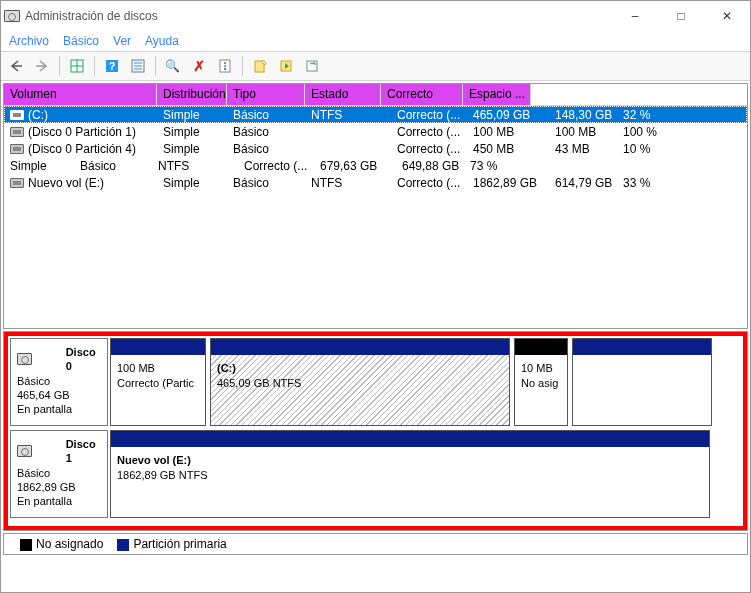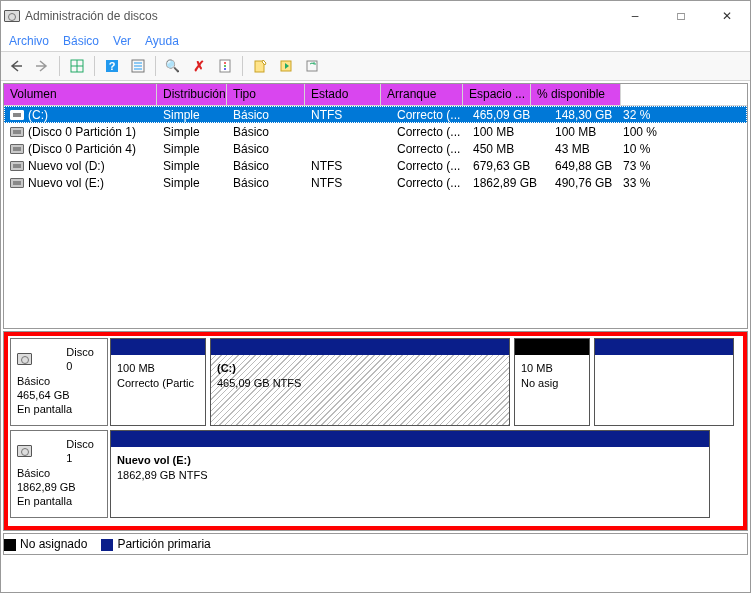--- a/index.html
+++ b/index.html
@@ -41,34 +41,34 @@
   .vol-icon.primary::before { content:""; position:absolute; left:1px; top:1px; right:1px; bottom:1px; background:#2a4db5; }
   .vol-icon::after { content:""; position:absolute; left:2px; top:2px; right:2px; bottom:2px; background:#888; }
   .row-selected .vol-icon { background:#fff; border-color:#fff; }
   .row-selected .vol-icon.primary::before { background:#fff; }
 
   .disk-pane { border:1px solid #999; margin:2px; height:200px; position:relative; background:#fff; overflow:hidden; }
   .disk-pane-inner { border:4px solid #ff0000; position:absolute; inset:0; overflow:auto; }
   .disk-row { display:flex; min-height:92px; }
   .disk-info { width:98px; border:1px solid #777; background:#fff; padding:6px; font-size:11px; line-height:1.3; margin:2px; }
   .disk-info .hdr { display:flex; align-items:center; gap:4px; }
-  .disk-info .name { font-weight:normal;padding-left:30px; }
+  .disk-info .name { font-weight:bold;padding-left:30px; }
   .hdd-icon { width:16px; height:12px; background:#ddd; border:1px solid #555; border-radius:1px; display:inline-block; position:relative; }
   .hdd-icon::after { content:""; position:absolute; left:3px; top:2px; width:6px; height:6px; border:1px solid #777; border-radius:50%; }
   .parts { flex:1; display:flex; margin:2px 2px 2px 0; }
   .part { border:1px solid #555; margin-right:4px; display:flex; flex-direction:column; background:#fff; overflow:hidden; }
   .part-top { height:16px; background:#0a1e8a; }
   .part-top.black { background:#000; }
   .part-body { flex:1; padding:6px; font-size:11px; line-height:1.35; overflow:hidden; }
   .part-body.hatched {
     background-image: repeating-linear-gradient(135deg, #fff 0, #fff 3px, #bbb 3px, #bbb 4px);
   }
   .part-body .l1 { font-weight:bold; }
 
-  .legend { height:22px; border:1px solid #999; margin:0 2px 2px 2px; display:flex; align-items:center; padding:0 0; gap:14px; font-size:12px; }
+  .legend { height:22px; border:1px solid #999; margin:0 2px 2px 2px; display:flex; align-items:center; padding:0 16px; gap:14px; font-size:12px; }
   .legend .swatch { width:12px; height:12px; display:inline-block; vertical-align:middle; margin-right:4px; }
   .sw-black { background:#000; }
   .sw-primary { background:#0a1e8a; }
 
   
   .c0{width:153px}.c1{width:70px}.c2{width:78px}.c3{width:86px}.c4{width:76px}.c5{width:82px}.c6{width:68px}.c7{width:90px}
 </style>
 </head>
 <body>
 
@@ -158,23 +158,22 @@
       </svg>
     </div>
 </div>
 
 <div class="list-area">
   <div class="list-header">
     <div class="col c0">Volumen</div>
     <div class="col c1">Distribución</div>
     <div class="col c2">Tipo</div>
     <div class="col c4">Estado</div>
-    <div class="col c5">Arranque</div>
+    <div class="col c5">Correcto</div>
     <div class="col c6">Espacio ...</div>
-    <div class="col c7">% disponible</div>
   </div>
   <div class="list-body" id="volume-rows">
       <div class="row row-selected">
         <div class="cell c0"><span class="vol-icon primary"></span><span>(C:)</span></div>
         <div class="cell c1">Simple</div>
         <div class="cell c2">Básico</div>
         <div class="cell c3">NTFS</div>
         <div class="cell c4">Correcto (...</div>
         <div class="cell c5">465,09 GB</div>
         <div class="cell c6">148,30 GB</div>
@@ -194,37 +193,36 @@
         <div class="cell c0"><span class="vol-icon"></span><span>(Disco 0 Partición 4)</span></div>
         <div class="cell c1">Simple</div>
         <div class="cell c2">Básico</div>
         <div class="cell c3"></div>
         <div class="cell c4">Correcto (...</div>
         <div class="cell c5">450 MB</div>
         <div class="cell c6">43 MB</div>
         <div class="cell c7">10 %</div>
       </div>
       <div class="row">
-        <div class="cell c0"><span class="vol-icon"></span><span>Nuevo vol (D:)</span></div>
         <div class="cell c1">Simple</div>
         <div class="cell c2">Básico</div>
         <div class="cell c3">NTFS</div>
         <div class="cell c4">Correcto (...</div>
         <div class="cell c5">679,63 GB</div>
         <div class="cell c6">649,88 GB</div>
         <div class="cell c7">73 %</div>
       </div>
       <div class="row">
         <div class="cell c0"><span class="vol-icon"></span><span>Nuevo vol (E:)</span></div>
         <div class="cell c1">Simple</div>
         <div class="cell c2">Básico</div>
         <div class="cell c3">NTFS</div>
         <div class="cell c4">Correcto (...</div>
         <div class="cell c5">1862,89 GB</div>
-        <div class="cell c6">490,76 GB</div>
+        <div class="cell c6">614,79 GB</div>
         <div class="cell c7">33 %</div>
       </div>
     </div>
 </div>
 
 <div class="disk-pane">
   <div class="disk-pane-inner" id="disk-rows">
       <div class="disk-row">
         <div class="disk-info">
           <div class="hdr">
@@ -243,21 +241,21 @@
               <div>Correcto (Partic</div>
             </div>
           </div>
           <div class="part" style="width: 300px;">
             <div class="part-top"></div>
             <div class="part-body hatched">
               <div class="l1">(C:)</div>
               <div>465,09 GB NTFS</div>
             </div>
           </div>
-          <div class="part" style="width: 76px;">
+          <div class="part" style="width: 54px;">
             <div class="part-top black"></div>
             <div class="part-body">
               <div>10 MB</div>
               <div>No asig</div>
             </div>
           </div>
           <div class="part" style="width: 140px;">
             <div class="part-top"></div>
             <div class="part-body">
             </div>

